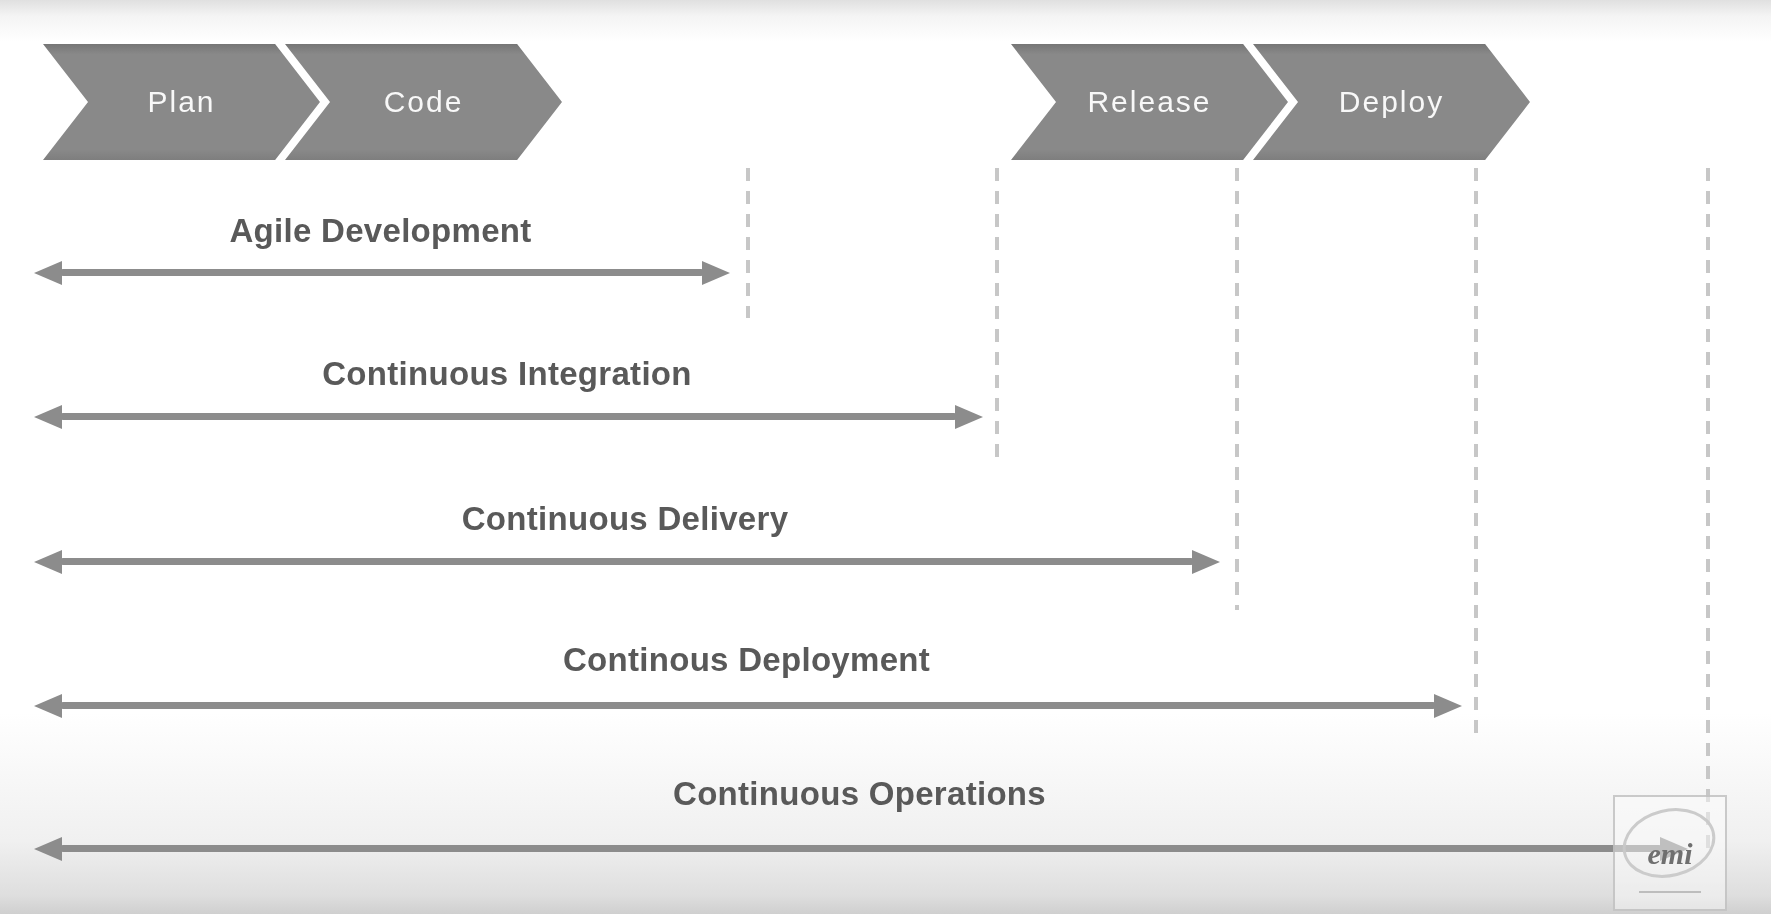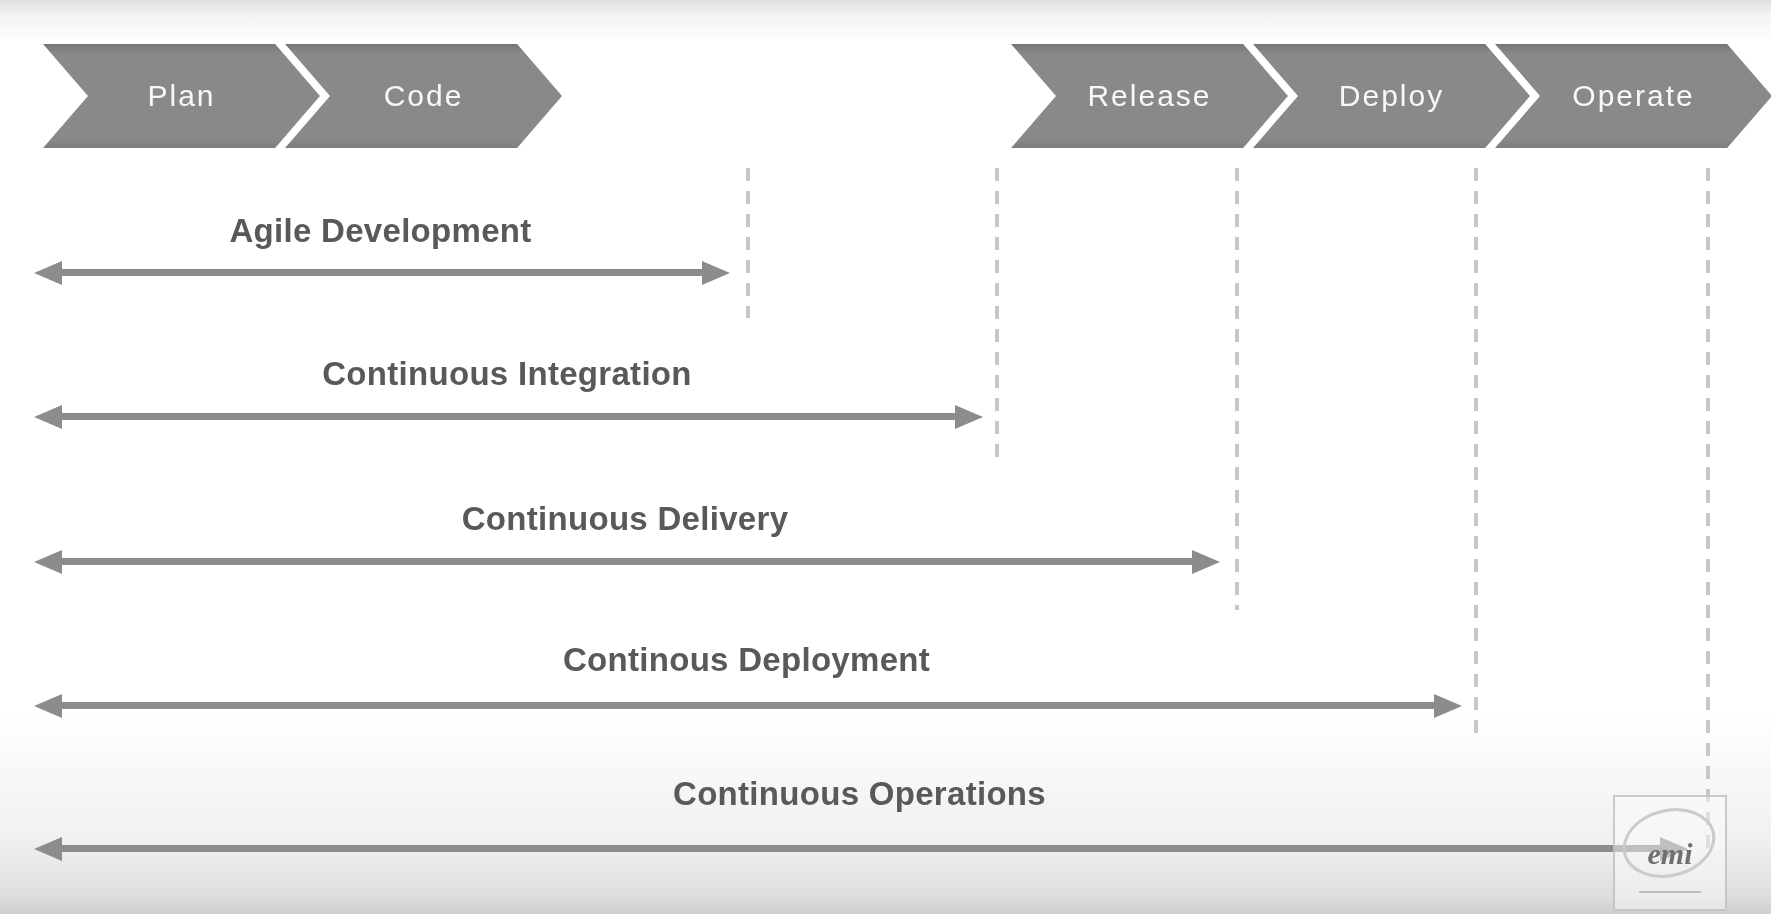--- a/index.html
+++ b/index.html
@@ -15,21 +15,21 @@
     background:linear-gradient(180deg,
       #e0e0e0 0px, #f4f4f4 16px, #ffffff 42px,
       #ffffff 78%, #f0f0f0 92%, #dedede 98%, #cfcfcf 100%);
   }
 
   
   .chev{
     position:absolute;
     top:44px;
     width:277px;
-    height:104px;
+    height:116px;
     display:flex;
     align-items:center;
     justify-content:center;
     background:linear-gradient(180deg,#767676 0%,#898989 9%,#898989 91%,#7e7e7e 100%);
     clip-path:polygon(0 0, 83.8% 0, 100% 50%, 83.8% 100%, 0 100%, 16.25% 50%);
     color:#f8f8f8;
     font-size:30px;
     font-weight:400;
     letter-spacing:2px;
   }
@@ -153,23 +153,20 @@
   </div>
   <div class="chev" id="chev-1">
     <span>Code</span>
   </div>
   <div class="chev" id="chev-4">
     <span>Release</span>
   </div>
   <div class="chev" id="chev-5">
     <span>Deploy</span>
   </div>
-  <div class="chev" id="chev-6">
-    <span>Operate</span>
-  </div>
 
   <div class="dash" id="dash-0"></div>
   <div class="dash" id="dash-1"></div>
   <div class="dash" id="dash-2"></div>
   <div class="dash" id="dash-3"></div>
   <div class="dash" id="dash-4"></div>
 
   <div class="practice-label" id="plabel-0">Agile Development</div>
   <div class="arrow" id="arrow-0"></div>
 

